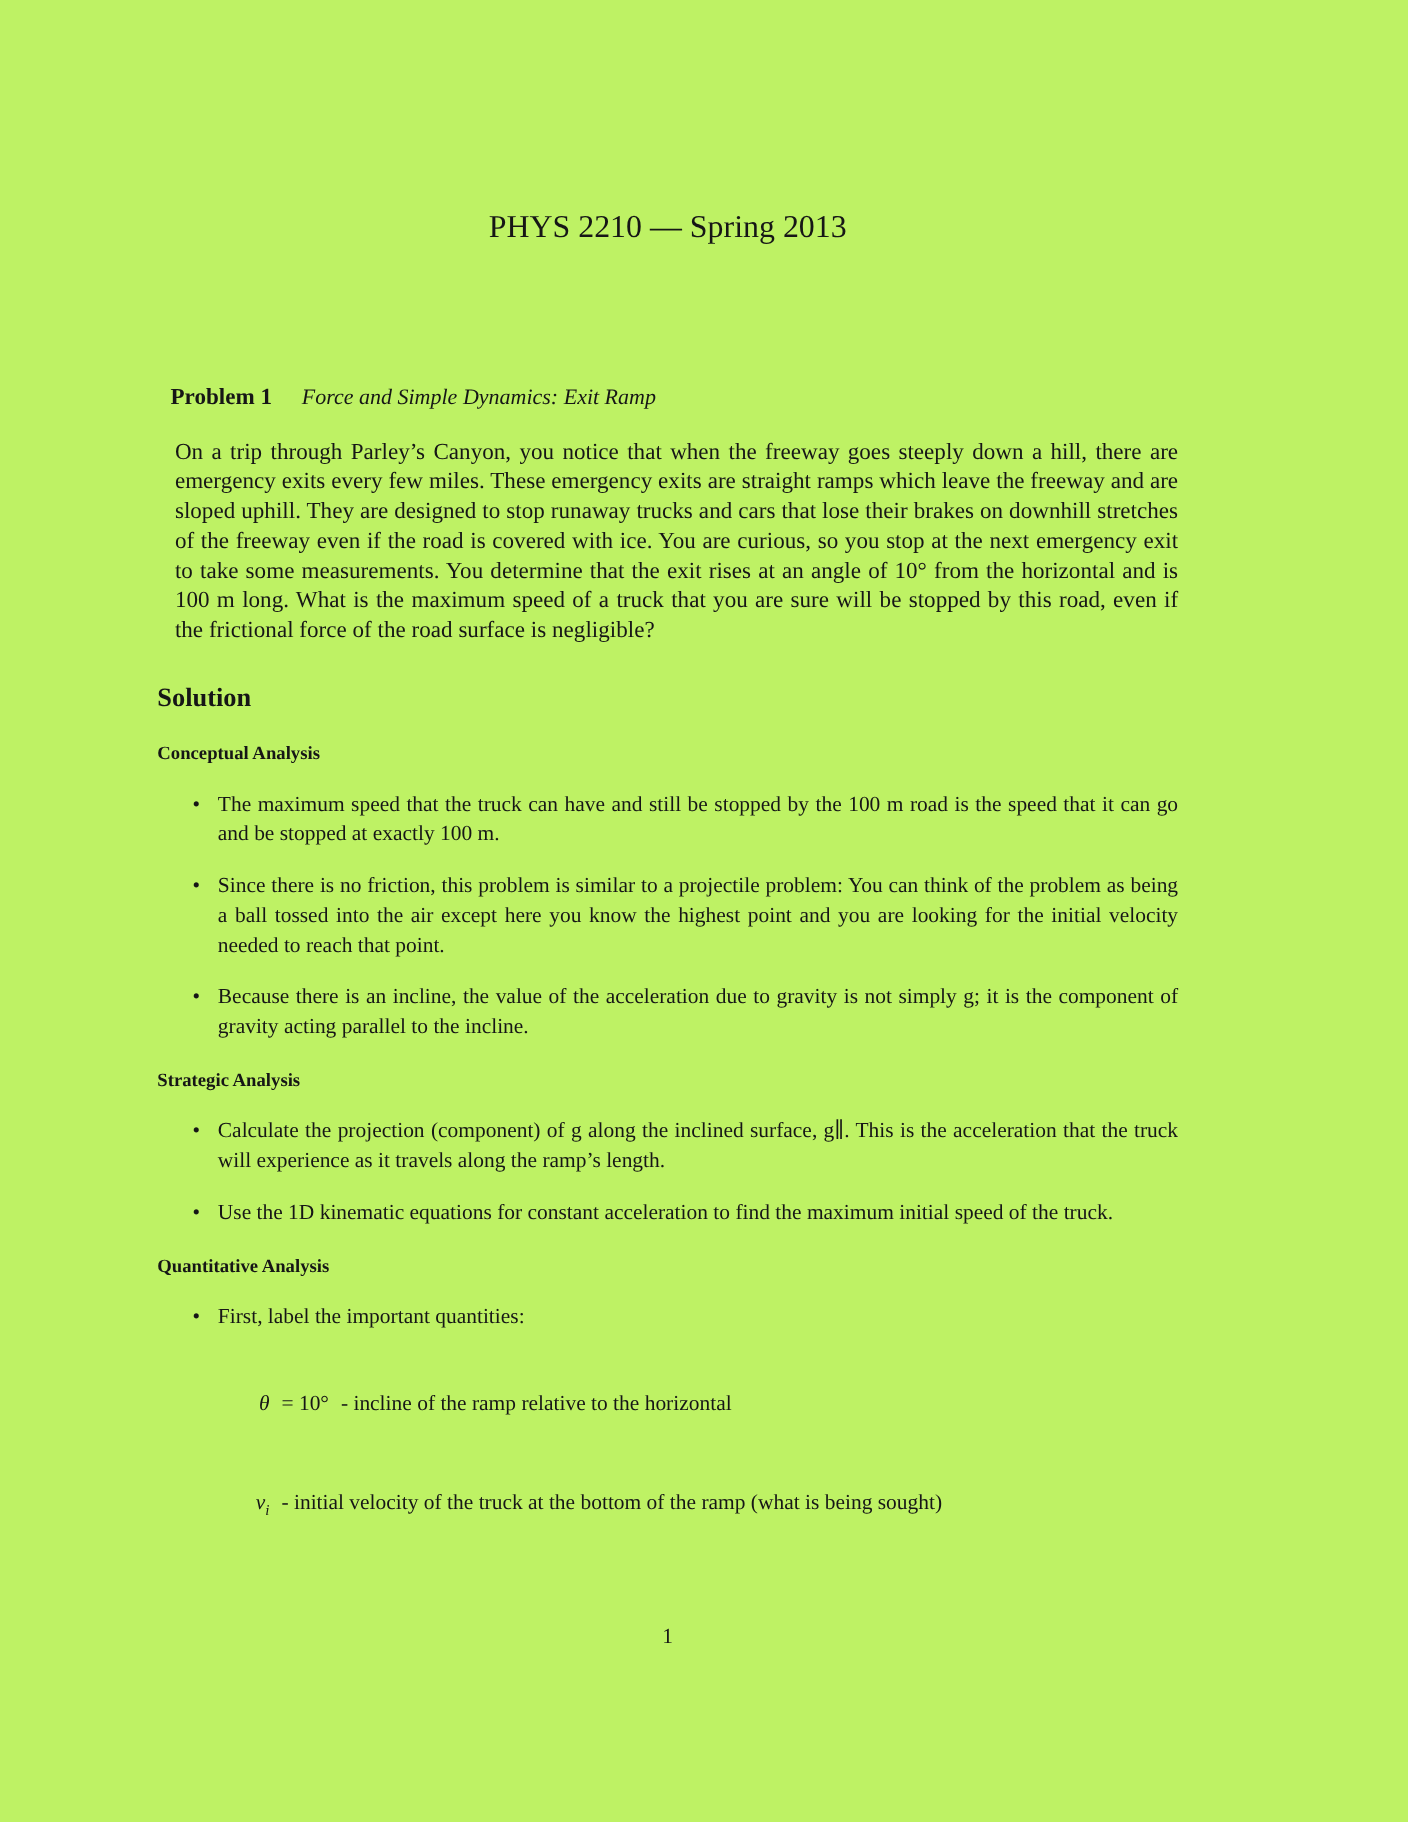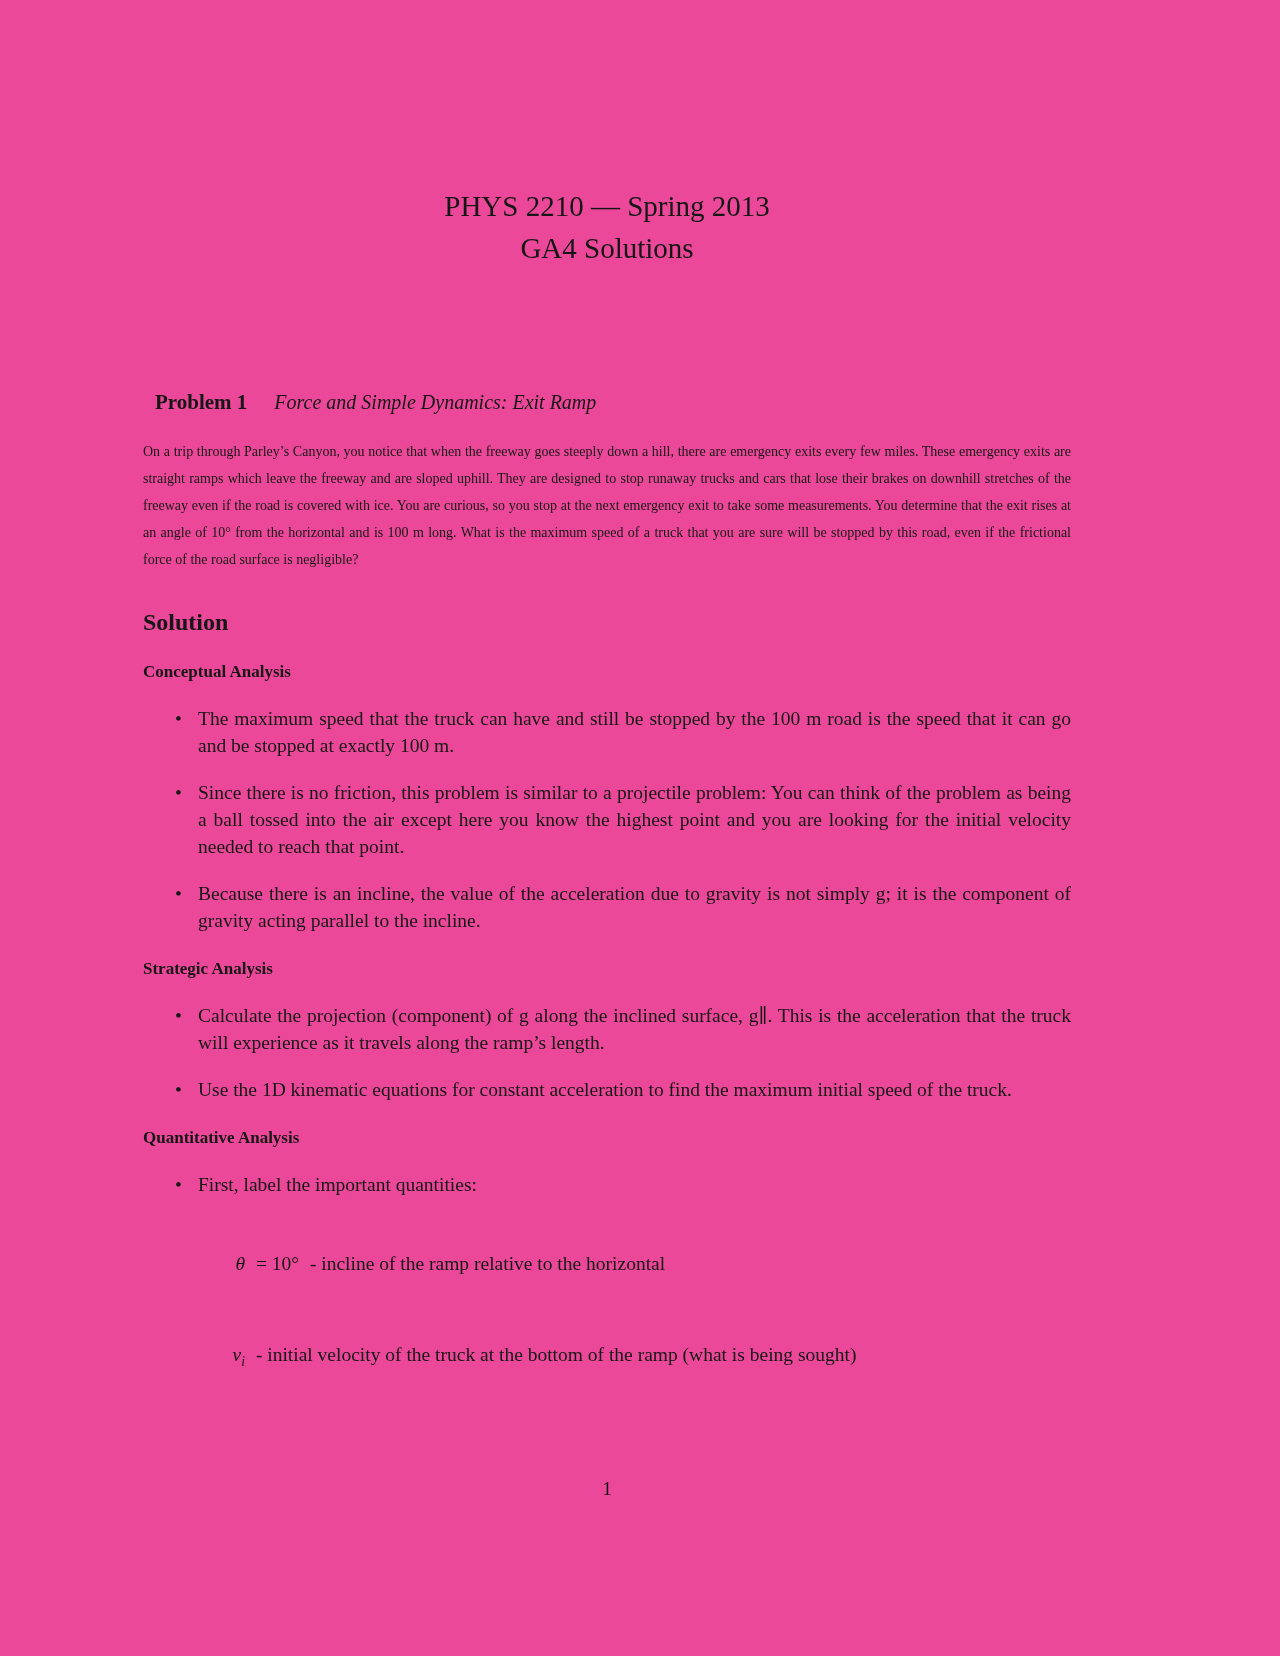--- a/index.html
+++ b/index.html
@@ -1,21 +1,21 @@
 <!DOCTYPE html>
 <html><head>
 <meta charset="utf-8">
 <style>
   html, body { margin: 0; padding: 0; background: #e8e8e8; }
   .page {
     position: relative;
     width: 1280px;
     height: 1656px;
     margin: 0 auto;
-    background: #ec4899;
+    background: #bef264;
     color: #161616;
     font-family: "Liberation Serif", "DejaVu Serif", serif;
     overflow: hidden;
   }
   .content {
     position: absolute;
     left: 143px;
     top: 0;
     width: 928px;
   }
@@ -26,22 +26,22 @@
     line-height: 42px;
   }
   .problem-line {
     margin: 120px 0 0 12px;
     font-size: 20px;
     line-height: 27px;
   }
   .problem-label { font-weight: bold; font-size: 21px; }
   .problem-subtitle { font-style: italic; margin-left: 22px; }
   .body-par {
-    margin: 22px 0 0 0;
-    font-size: 14px;
+    margin: 22px 0 0 16px;
+    font-size: 21px;
     line-height: 27px;
     text-align: justify;
   }
   h2.solution-heading {
     margin: 34px 0 0 0;
     font-size: 24px;
     line-height: 30px;
     font-weight: bold;
   }
   h3.sub-heading {
@@ -97,21 +97,20 @@
   .var { font-style: italic; }
 </style>
 </head>
 <body>
 
 <div class="page">
   <div class="content">
 
     <div class="title-block">
       <div>PHYS 2210 — Spring 2013</div>
-      <div>GA4 Solutions</div>
     </div>
 
     <p class="problem-line">
       <span class="problem-label">Problem 1</span>
       <span class="problem-subtitle">Force and Simple Dynamics: Exit Ramp</span>
     </p>
 
     <p class="body-par">On a trip through Parley’s Canyon, you notice that when the freeway goes steeply down a hill, there are emergency exits every few miles. These emergency exits are straight ramps which leave the freeway and are sloped uphill. They are designed to stop runaway trucks and cars that lose their brakes on downhill stretches of the freeway even if the road is covered with ice. You are curious, so you stop at the next emergency exit to take some measurements. You determine that the exit rises at an angle of 10° from the horizontal and is 100 m long. What is the maximum speed of a truck that you are sure will be stopped by this road, even if the frictional force of the road surface is negligible?</p>
 
     <h2 class="solution-heading">Solution</h2>

